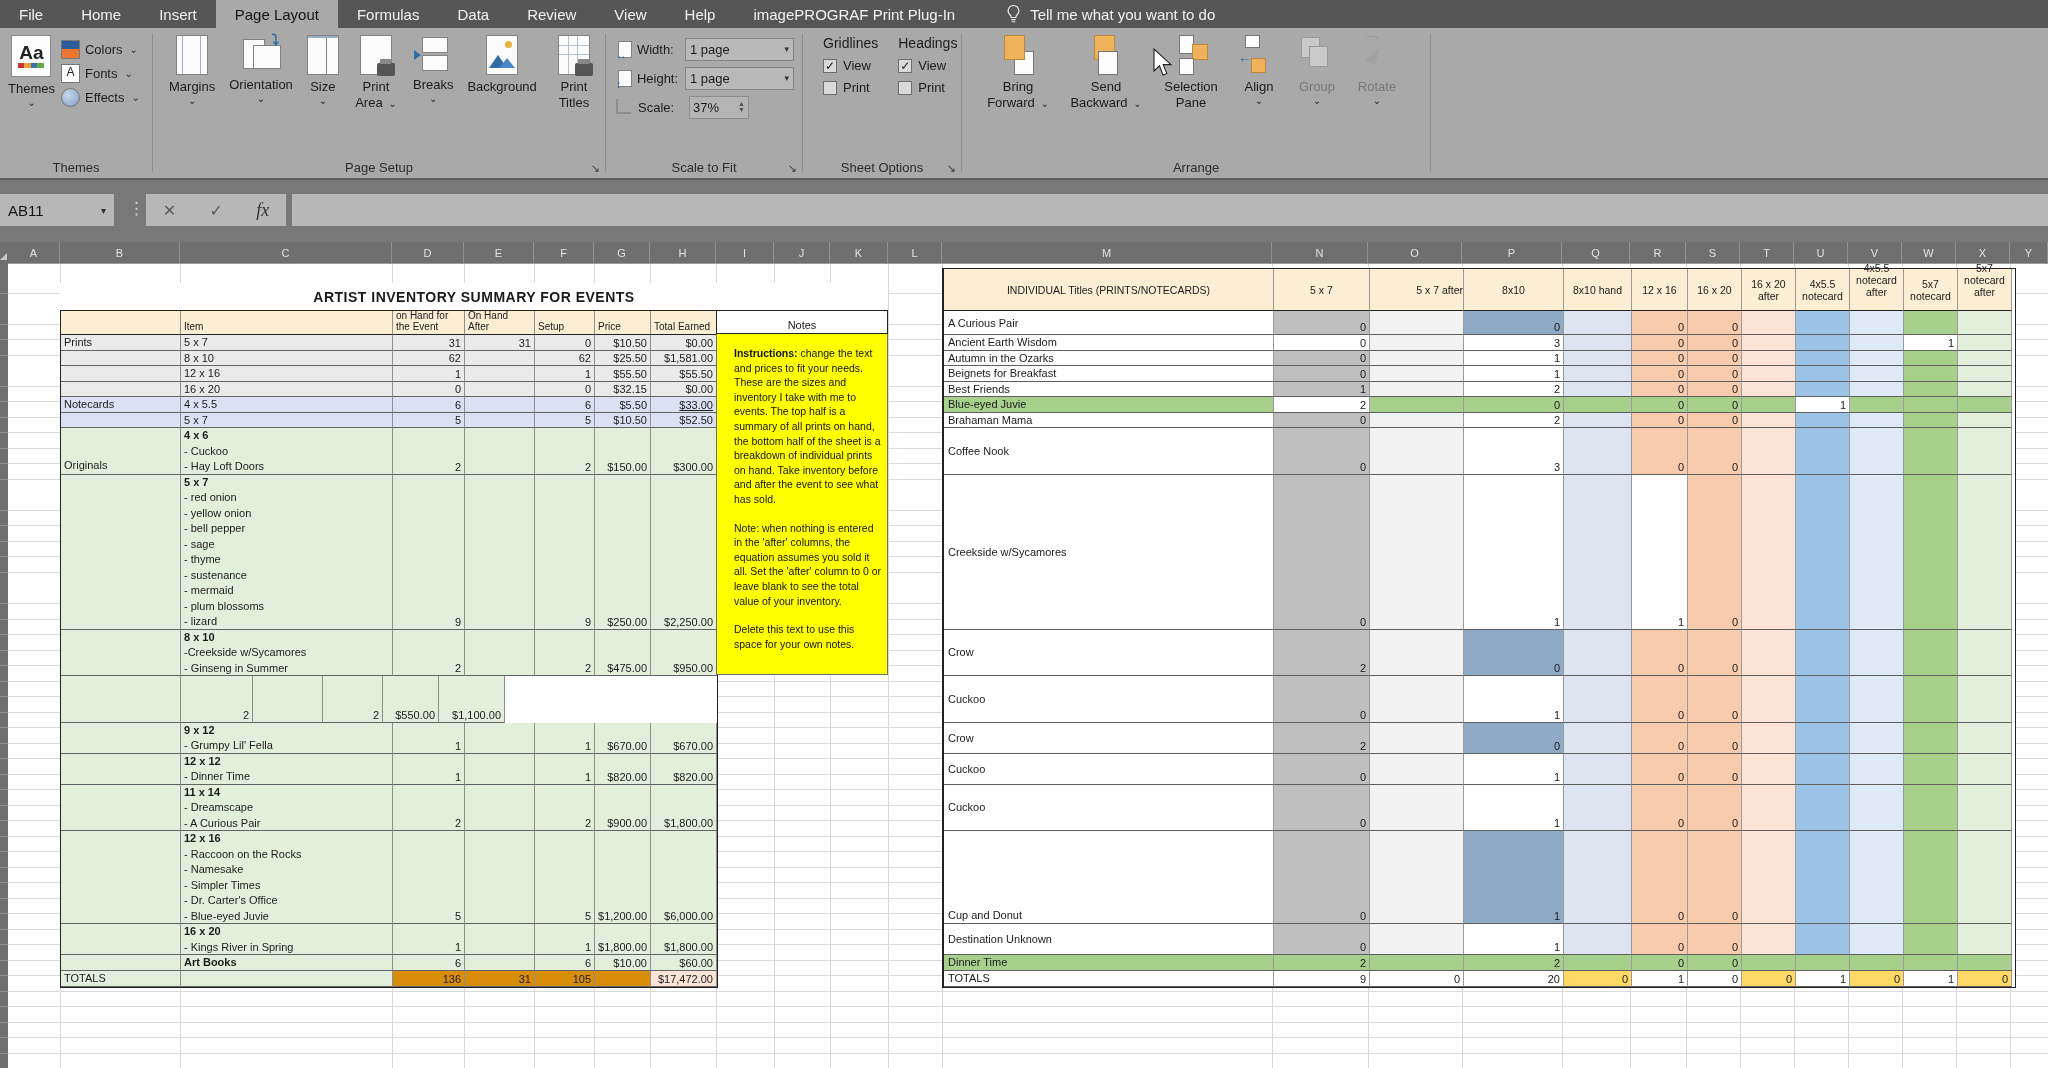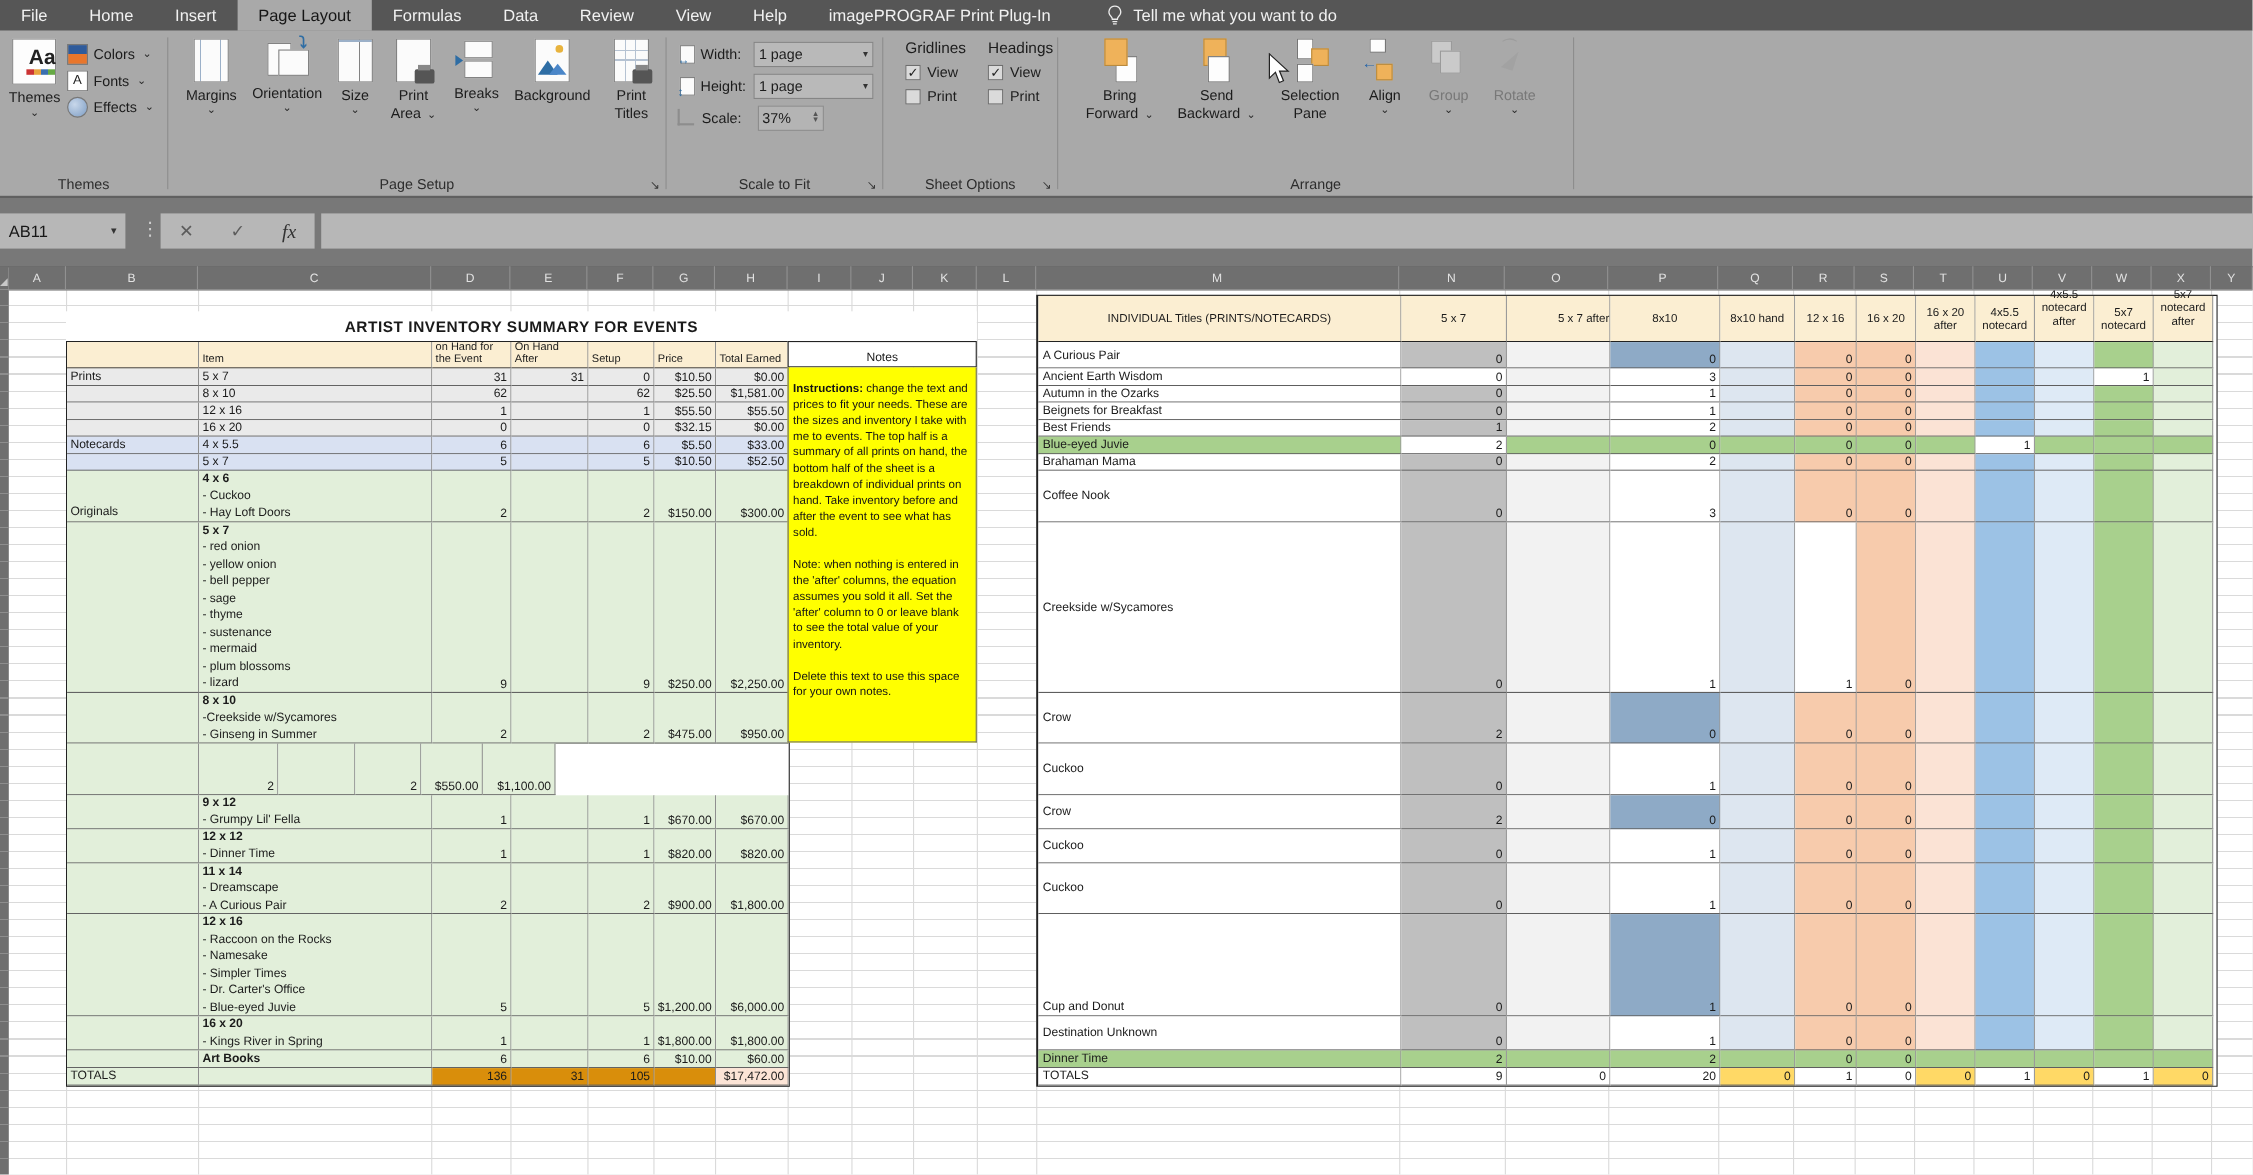--- a/index.html
+++ b/index.html
@@ -22,21 +22,21 @@
   .blbl{margin-top:4px;}
   .chev{font-size:10px;color:#2a2a2a;line-height:9px;margin-top:1px;}
   .chev-s{font-size:10px;color:#2a2a2a;margin-left:2px;}
   .smbtn{display:flex;align-items:center;gap:5px;font-size:13px;color:#1c1c1c;height:24px;}
   .vstack{display:flex;flex-direction:column;justify-content:flex-start;padding-top:2px;}
   .disabled{color:#787878;}
   .disabled .ic,.disabled .icb{opacity:.45;}
 
   
   .ic{position:relative;}
-  .themes-ic{width:38px;height:40px;background:#fdfdfd;border:1px solid #8a8a8a;display:flex;flex-direction:column;align-items:flex-end;justify-content:center;}
+  .themes-ic{width:38px;height:40px;background:#fdfdfd;border:1px solid #8a8a8a;display:flex;flex-direction:column;align-items:center;justify-content:center;}
   .themes-ic .aa{font-size:19px;color:#222;font-weight:bold;}
   .themes-ic .bar{width:26px;height:5px;margin-top:2px;background:linear-gradient(to right,#c33 0 25%,#e8a33d 25% 50%,#3a6fb0 50% 75%,#66aa44 75% 100%);}
   .ic16{width:17px;height:17px;display:inline-block;}
   .colors-ic{background:linear-gradient(to bottom,#2f5b9b 0 50%,#e8762c 50% 100%);border:1px solid #777;}
   .fonts-ic{background:#fff;border:1px solid #777;text-align:center;font-size:12px;line-height:15px;color:#222;}
   .effects-ic{background:radial-gradient(circle at 35% 35%,#c8d7ea,#7d9dc4);border-radius:50%;border:1px solid #777;}
   .pgic{width:30px;height:38px;background:#fbfbfb;border:1px solid #828282;}
   .margins-ic{background-image:linear-gradient(to right,transparent 5px,#9bb0c8 5px,#9bb0c8 6px,transparent 6px,transparent 23px,#9bb0c8 23px,#9bb0c8 24px,transparent 24px);}
   .orient-ic{width:40px;height:38px;}
   .orient-ic .p1{position:absolute;left:2px;top:4px;width:20px;height:28px;background:#fbfbfb;border:1px solid #828282;}
@@ -116,21 +116,21 @@
   .hcell{height:24px;background:#fbeed2;display:flex;align-items:flex-end;padding:1px 3px 2px 3px;font-size:10px;line-height:10.5px;border-bottom:1px solid #222;}
   .catcell{padding-left:3px;line-height:15.5px;}
   .vbot{display:flex;align-items:flex-end;}
   .itemcell{padding-left:3px;}
   .iline{height:15.5px;line-height:15.6px;white-space:nowrap;}
   .iline.b{font-weight:bold;}
   .vcell{display:flex;align-items:flex-end;justify-content:flex-end;padding:0 3px 1px 0;}
 
   
   #notes-header{position:absolute;left:716px;top:310px;width:172px;height:24px;background:#ffffff;border:1px solid #222;box-sizing:border-box;display:flex;align-items:flex-end;justify-content:center;font-size:11px;color:#1b1b1b;padding-bottom:2px;z-index:2;}
-  #notes-box{position:absolute;left:716px;top:334px;width:172px;height:341px;background:#ffff00;border:1px solid #6e6e6e;border-top:none;box-sizing:border-box;padding:12px 6px 0 4px;font-size:10.5px;line-height:14.6px;color:#141414;overflow:hidden;z-index:2;}
+  #notes-box{position:absolute;left:716px;top:334px;width:172px;height:341px;background:#ffff00;border:1px solid #6e6e6e;border-top:none;box-sizing:border-box;padding:12px 6px 0 17px;font-size:10.5px;line-height:14.6px;color:#141414;overflow:hidden;z-index:2;}
   .npara{margin-bottom:14px;}
 
   
   #right-table{position:absolute;left:942px;top:268px;width:1071px;border:1px solid #222;border-left:2px solid #222;box-sizing:content-box;background:#fff;z-index:2;}
   .rrow{display:flex;}
   .rcell{box-sizing:border-box;flex:0 0 auto;border-right:1px solid #9a9a9a;border-bottom:1px solid #5e5e5e;font-size:11px;color:#1b1b1b;}
   .rhead .rcell{height:42px;background:#fbeed2;border-bottom:1px solid #222;display:flex;align-items:center;justify-content:center;text-align:center;font-size:10.5px;line-height:12px;overflow:visible;}
   .rhead .htext{position:relative;}
   .rhead .ovf .htext{top:-10px;}
   .rtitle{display:flex;align-items:center;padding-left:4px;overflow:hidden;white-space:nowrap;}
@@ -511,21 +511,21 @@
         </div>
         <div class="lrow" style="height: 15.5px;">
           <div class="lcell catcell" style="width: 120px; background: rgb(217, 225, 242);">Notecards</div>
           <div class="lcell itemcell" style="width: 212px; background: rgb(217, 225, 242);">
             <div class="iline">4 x 5.5</div>
           </div>
           <div class="lcell vcell" style="width: 72px; background: rgb(217, 225, 242);">6</div>
           <div class="lcell vcell" style="width: 70px; background: rgb(217, 225, 242);"></div>
           <div class="lcell vcell" style="width: 60px; background: rgb(217, 225, 242);">6</div>
           <div class="lcell vcell" style="width: 56px; background: rgb(217, 225, 242);">$5.50</div>
-          <div class="lcell vcell" style="width: 66px; background: rgb(217, 225, 242);">$33.00</div>
+          <div class="lcell vcell" style="width: 66px; background: rgb(217, 225, 242); text-decoration: underline;">$33.00</div>
         </div>
         <div class="lrow" style="height: 15.5px;">
           <div class="lcell catcell" style="width: 120px; background: rgb(217, 225, 242);"></div>
           <div class="lcell itemcell" style="width: 212px; background: rgb(217, 225, 242);">
             <div class="iline">5 x 7</div>
           </div>
           <div class="lcell vcell" style="width: 72px; background: rgb(217, 225, 242);">5</div>
           <div class="lcell vcell" style="width: 70px; background: rgb(217, 225, 242);"></div>
           <div class="lcell vcell" style="width: 60px; background: rgb(217, 225, 242);">5</div>
           <div class="lcell vcell" style="width: 56px; background: rgb(217, 225, 242);">$10.50</div>

